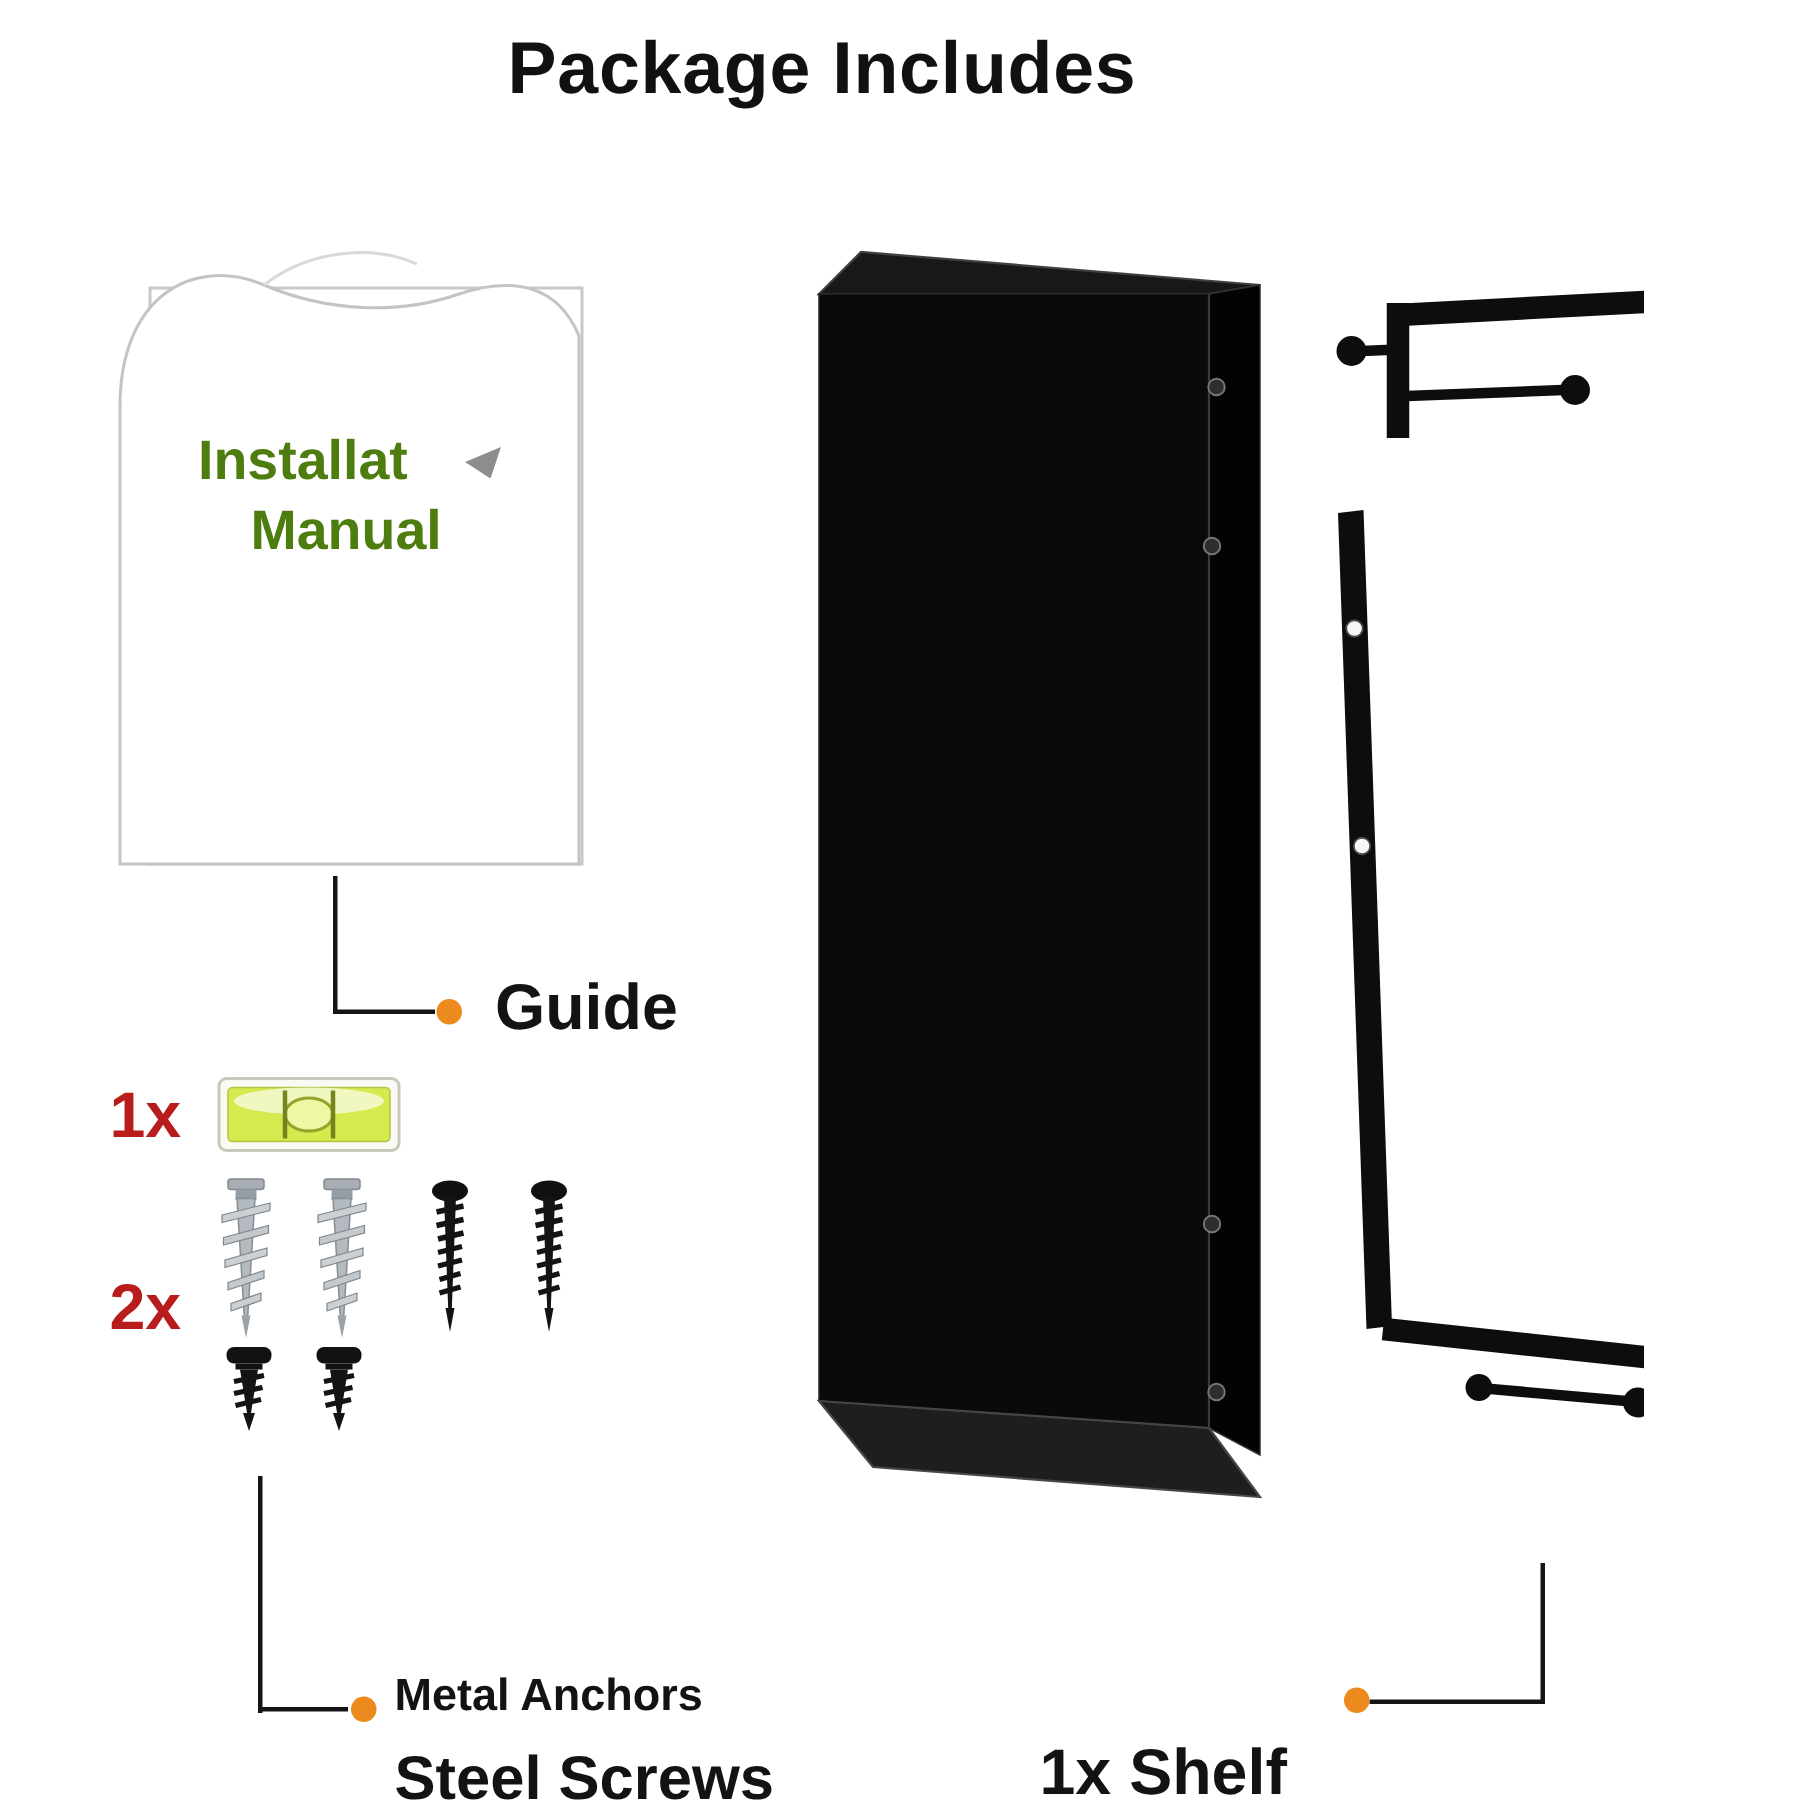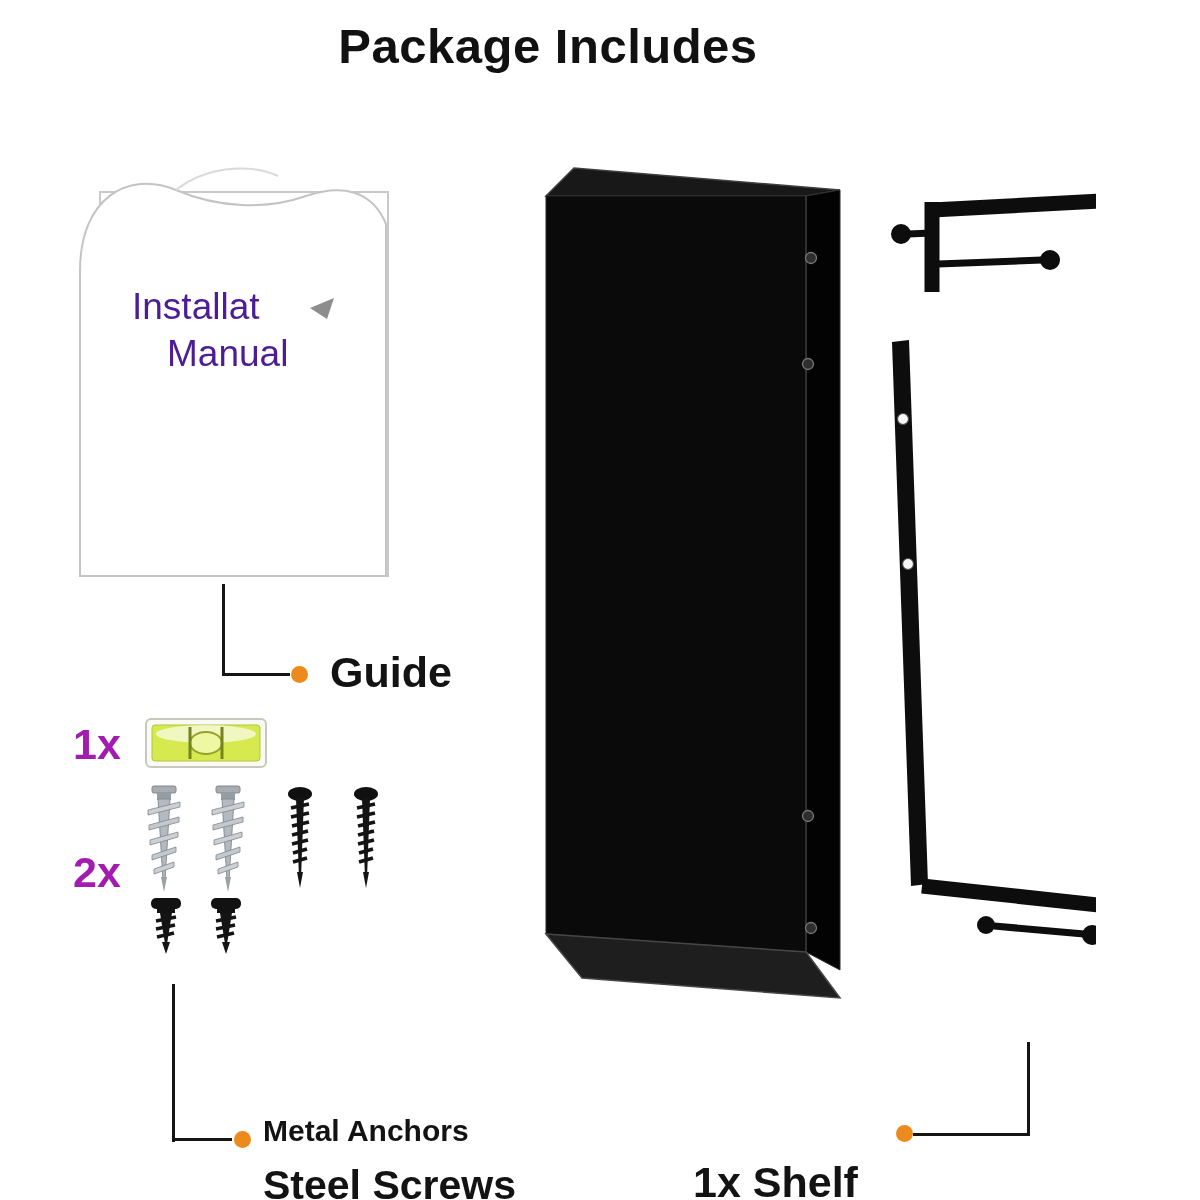--- a/index.html
+++ b/index.html
@@ -7,24 +7,24 @@
   .canvas {
     position:relative; width:1096px; height:1200px; background:#ffffff;
     overflow:hidden; font-family:"Liberation Sans", sans-serif; color:#141414;
   }
   .abs { position:absolute; }
   .title {
     top:18px; left:0; width:100%; text-align:center;
     font-size:49px; font-weight:600; letter-spacing:0.5px; color:#111111;
   }
   .label { font-weight:600; color:#131313; white-space:nowrap; }
-  .qty  { font-size:43px; font-weight:600; color:#a21caf; }
+  .qty  { font-size:43px; font-weight:600; color:#b91c1c; }
   .line { background:#151515; }
   .dot  { width:17px; height:17px; border-radius:50%; background:#ED8A1D; }
-  .manual-text { font-size:37px; color:#4c1d95; font-weight:400; white-space:nowrap; }
+  .manual-text { font-size:37px; color:#4d7c0f; font-weight:700; white-space:nowrap; }
 </style>
 </head>
 <body>
 
 <div class="canvas">
 
   <div class="abs title">Package Includes</div>
 
   <svg class="abs" style="left:70px; top:146px;" width="326" height="438" viewBox="0 0 326 438">
     <path d="M 30,46 L 318,46 L 318,430 L 30,430 Z" fill="#ffffff" stroke="#c9c9c9" stroke-width="2"></path>

